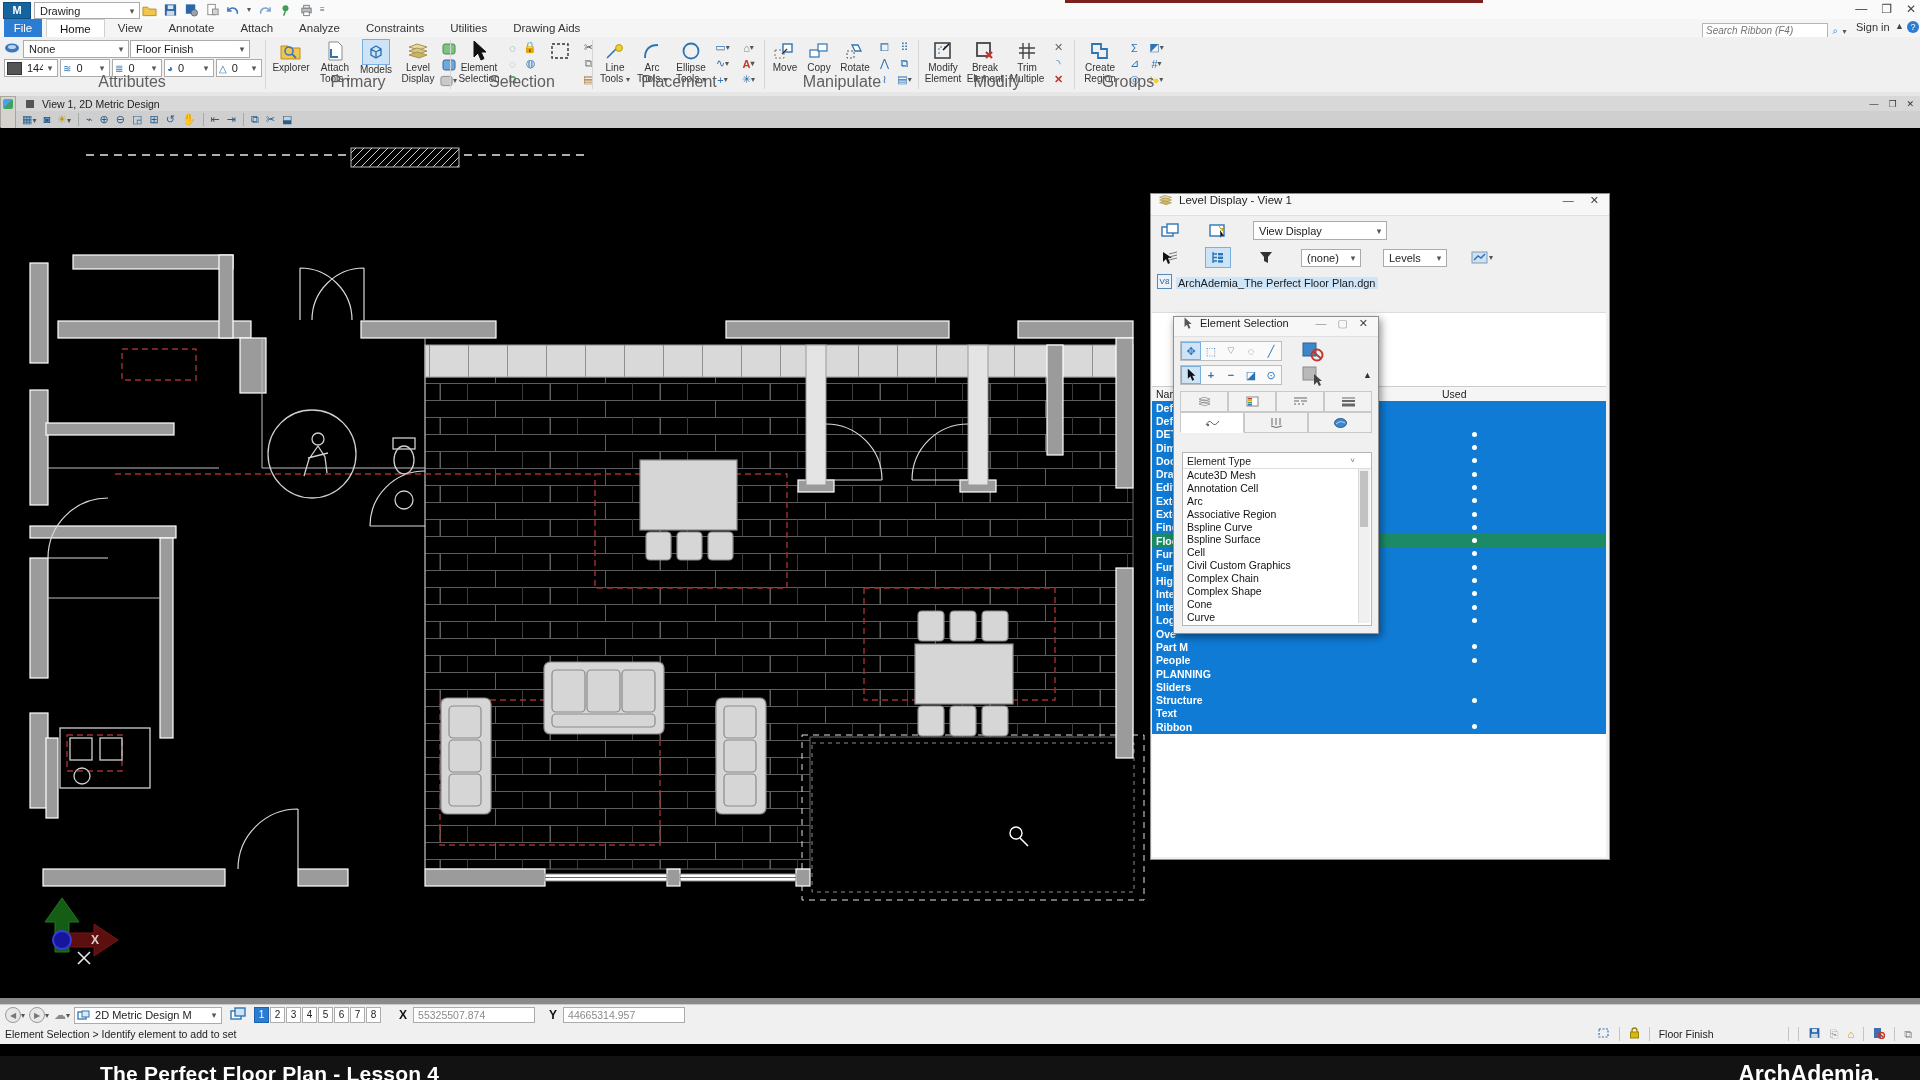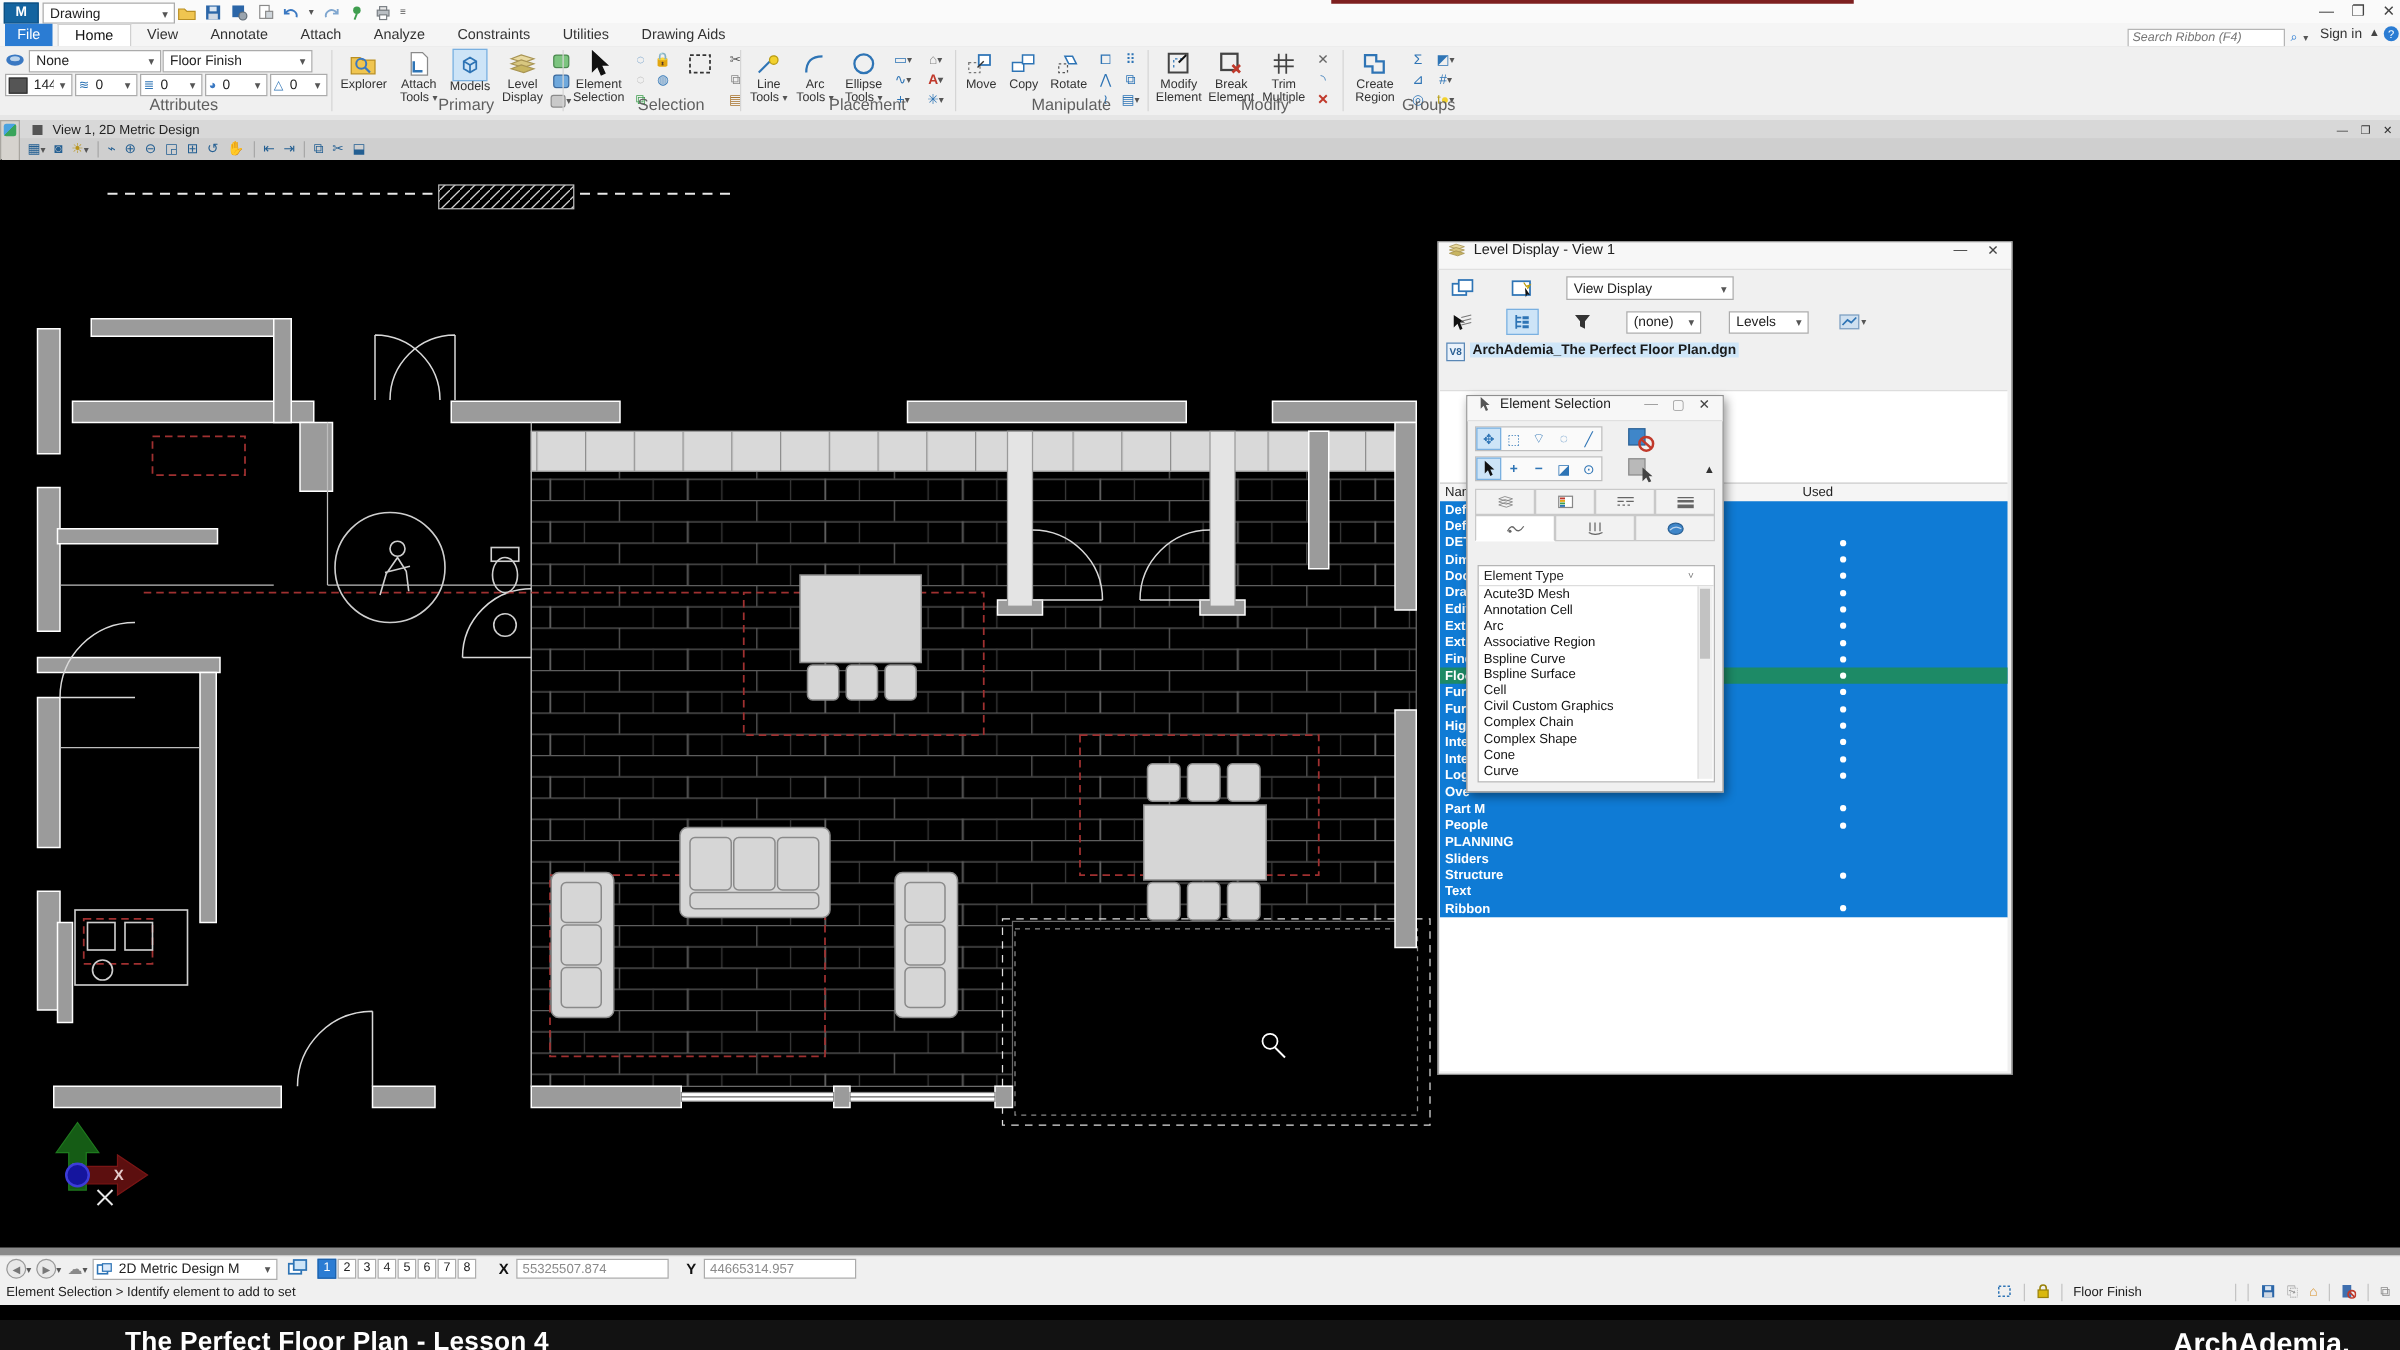--- a/index.html
+++ b/index.html
@@ -24,21 +24,21 @@
   .tab.active{background:#fff;border:1px solid #d0d0d0;border-bottom:none;color:#111;}
   #ribbonsearch{left:1702px;top:1px;width:146px;height:15px;}
   #ribbonsearch input{width:118px;height:13px;border:1px solid #b5b5b5;font-size:10px;font-style:italic;color:#777;padding:0 3px;font-family:"Liberation Sans",sans-serif;}
   .searchmag{color:#2b7cd3;font-size:10px;}
   #signin{left:1856px;top:2px;font-size:11px;color:#333;}
   #collapsearrow{left:1895px;top:2px;font-size:9px;color:#444;}
   #helpdot{left:1907px;top:2px;width:12px;height:12px;border-radius:50%;background:#2b7cd3;color:#fff;font-size:9px;text-align:center;line-height:12px;}
   
   #ribbon{left:0;top:37px;width:1920px;height:55px;background:#f0f0f0;border-bottom:1px solid #d8d8d8;}
   .rgroup{position:absolute;top:0;height:55px;}
-  .glabel{position:absolute;bottom:1px;width:100%;text-align:center;font-size:13px;color:#5f5f5f;padding-left:15px;}
+  .glabel{position:absolute;bottom:1px;width:100%;text-align:center;font-size:16px;color:#5f5f5f;}
   .gsep{position:absolute;top:3px;width:1px;height:49px;background:#d5d5d5;}
   .rbtn{position:absolute;top:2px;display:flex;flex-direction:column;align-items:center;width:52px;}
   .ric{height:24px;display:flex;align-items:center;justify-content:center;}
   .rlb{font-size:10px;line-height:10.5px;color:#333;text-align:center;white-space:pre-line;}
   .chv{font-size:8px;color:#555;}
   .sic{width:17px;height:15px;display:flex;align-items:center;justify-content:center;font-size:11px;color:#2e74b5;}
   .scol{position:absolute;display:flex;flex-direction:column;gap:1px;}
   .srow{display:flex;align-items:center;gap:1px;}
   .swatch{width:13px;height:11px;background:#555;border:1px solid #333;}
   .mini{font-size:10px;color:#2e74b5;}
@@ -58,21 +58,21 @@
   #canvasborder{left:0;top:998px;width:1920px;height:6px;background:#8a8a8a;}
   
   .dlg{background:#f0f0f0;border:1px solid #8f8f8f;box-shadow:2px 3px 8px rgba(0,0,0,.45);}
   #leveldlg{left:1150px;top:193px;width:458px;height:665px;z-index:5;}
   .dtitle{height:21px;display:flex;align-items:flex-start;font-size:11.5px;color:#222;background:#f7f7f7;border-bottom:1px solid #e0e0e0;}
   .dtitle .dico{margin:0 6px 0 7px;}
   .dtitle .dbtns{margin-left:auto;display:flex;gap:16px;padding-right:10px;color:#444;font-size:11px;}
   .ldrow{display:flex;align-items:center;gap:22px;padding:4px 6px 2px 6px;}
   .tbico{width:24px;height:19px;border:1px solid transparent;display:flex;align-items:center;justify-content:center;}
   .tbico.pressed{background:#cde4f7;border-color:#7ab0e0;}
-  #ldfile{margin:4px 6px;display:flex;align-items:flex-start;font-size:11px;color:#1a1a1a;font-weight:bold;}
+  #ldfile{margin:4px 6px;display:flex;align-items:flex-end;font-size:11px;color:#1a1a1a;}
   #ldfile .v8{width:13px;height:13px;border:1px solid #5a87b5;color:#2a5f94;font-size:8px;text-align:center;line-height:13px;margin-right:4px;background:#eaf2fb;}
   #ldfile .fname{background:#cfe6f8;padding:0 2px;}
   #ldtree{position:absolute;left:1px;top:118px;width:454px;height:74px;background:#fff;border-top:1px solid #ddd;}
   #ldheader{position:absolute;left:1px;top:192px;width:454px;height:15px;background:#f5f5f5;border-top:1px solid #ccc;border-bottom:1px solid #ccc;font-size:10.5px;color:#222;}
   #ldheader .hname{position:absolute;left:4px;top:1px;}
   #ldheader .hused{position:absolute;left:290px;top:1px;}
   #level-rows{position:absolute;left:1px;top:207px;width:454px;height:333px;background:#0f7bd5;}
   .lvl-row{height:13.3px;display:flex;align-items:center;color:#fff;font-size:10.5px;position:relative;}
   .lvl-row .lvl-name{padding-left:4px;white-space:nowrap;font-weight:bold;}
   .lvl-row .lvl-dot{position:absolute;left:320px;width:5px;height:5px;border-radius:50%;background:#fff;}

